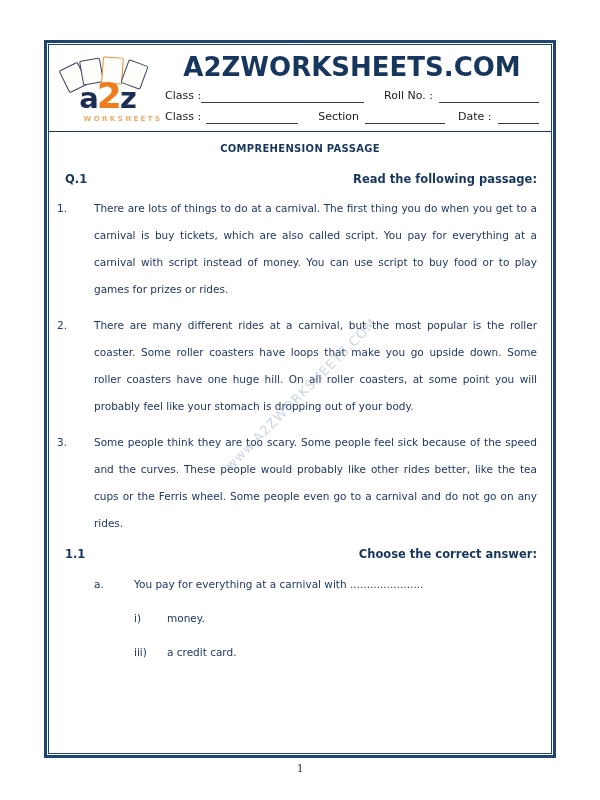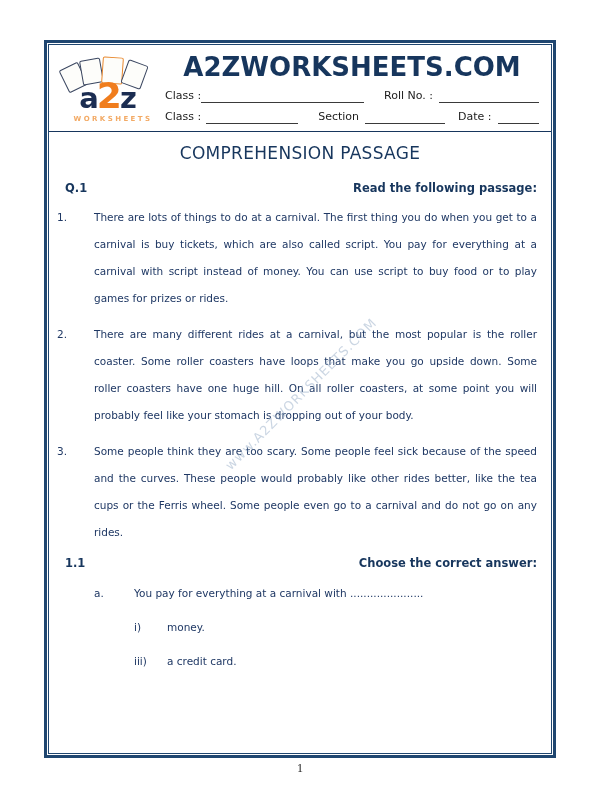--- a/index.html
+++ b/index.html
@@ -51,21 +51,21 @@
   .paper.p3 { left: 41px; top: 1px;  transform: rotate(4deg); height: 25px; border-color: #e8872c; }
   .paper.p4 { left: 63px; top: 6px;  transform: rotate(20deg); }
   .logo-word {
     position: absolute; bottom: 12px; left: 0; width: 100%;
     text-align: center;
     font-weight: bold; font-size: 29px; line-height: 28px;
     color: #1b2d52; letter-spacing: -2px;
   }
   .logo-word .two { color: #F07D1D; font-size: 36px; }
   .logo-sub {
-    position: absolute; bottom: 1px; left: 6px; width: 100%;
+    position: absolute; bottom: 1px; left: 16px; width: 100%;
     text-align: center;
     color: #F0953F; font-size: 7px; font-weight: bold;
     letter-spacing: 2.4px; opacity: 0.8;
     white-space: nowrap;
   }
   .header-right { flex: 1; padding-left: 10px; min-width: 0; }
   .site-title {
     text-align: center;
     font-size: 26px; font-weight: bold;
     color: #17365D;
@@ -88,21 +88,21 @@
   }
   .blank.grow { flex: 1; }
   .divider {
     border-top: 1px solid #17365D;
     margin-top: 7px;
   }
 
   
   .doc-title {
     text-align: center;
-    font-size: 17px; font-weight: normal;
+    font-size: 10px; font-weight: bold;
     color: #17365D;
     letter-spacing: 0.3px;
     margin-top: 11px;
   }
   .q-row {
     display: flex;
     font-size: 11.5px; font-weight: bold;
     color: #17365D;
     margin: 18px 14px 0 16px;
     justify-content: space-between;

